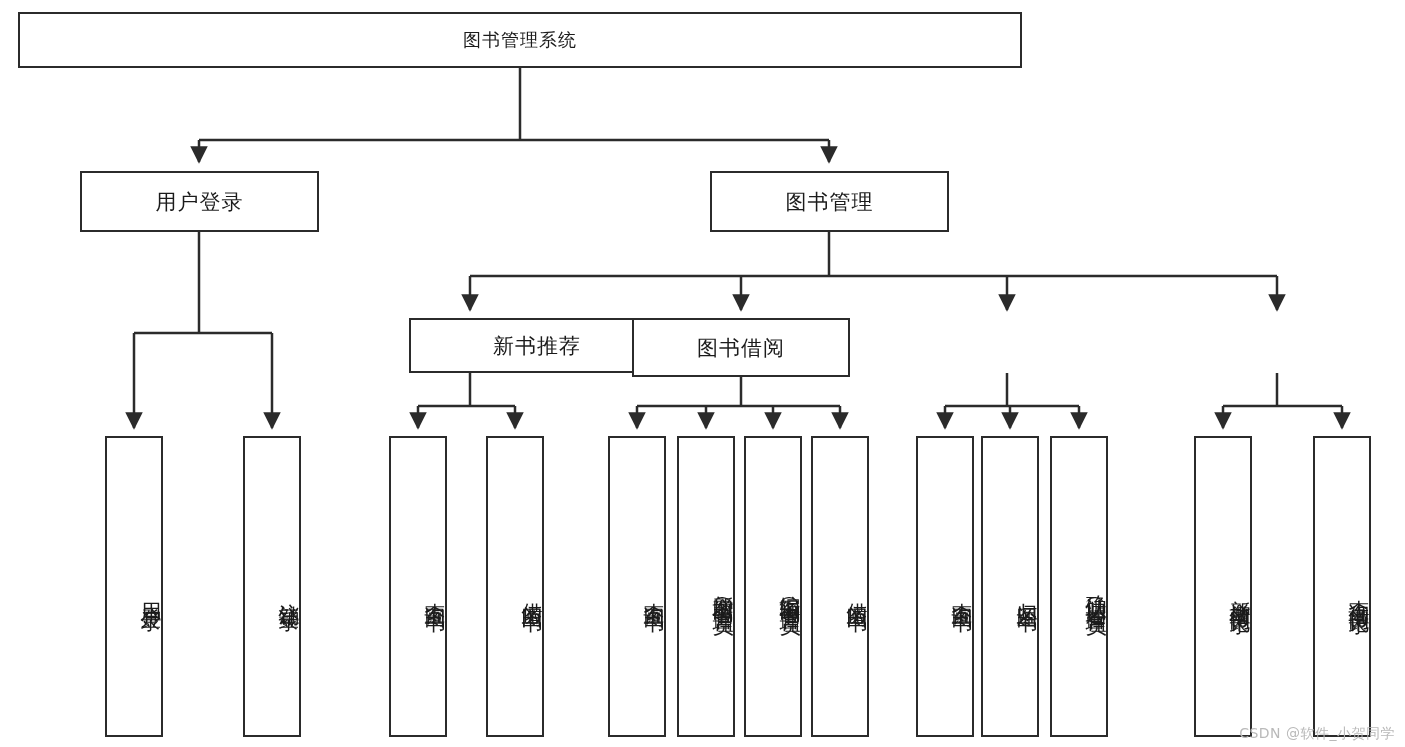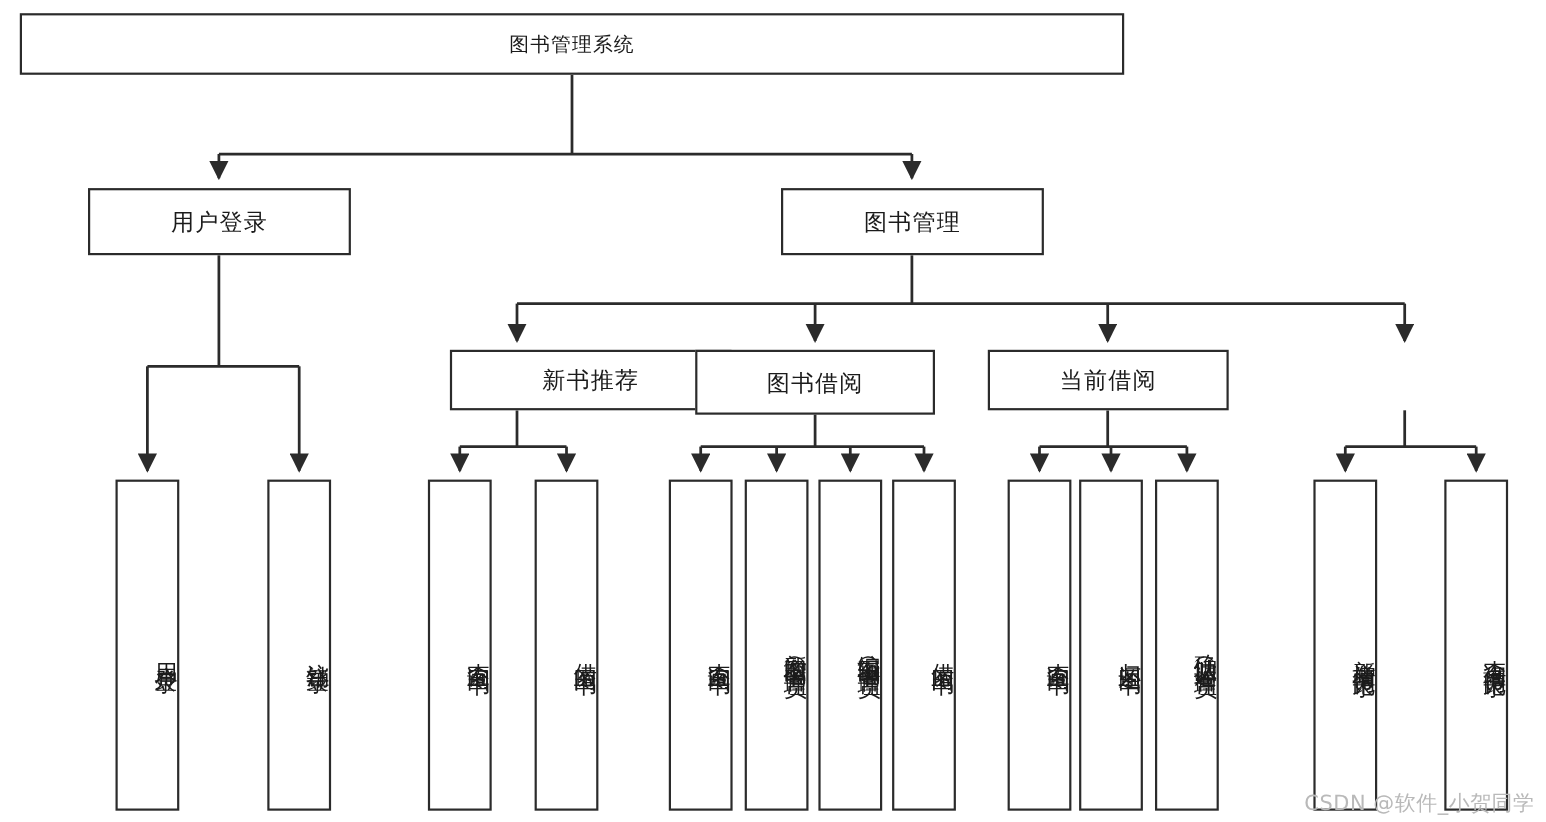--- a/index.html
+++ b/index.html
@@ -56,21 +56,21 @@
     writing-mode: vertical-rl;
     text-orientation: upright;
     display: block;
     line-height: 1.02;
     white-space: nowrap;
   }
   #watermark {
     position: absolute;
     right: 10px;
     bottom: 4px;
-    font-size: 19px;
+    font-size: 14px;
     color: #b9b9b9;
     letter-spacing: 0.5px;
     white-space: nowrap;
     z-index: 5;
   }
 </style>
 </head>
 <body>
 
 <div id="diagram-root">
@@ -135,23 +135,20 @@
   <div class="node horizontal" style="left:710px; top:171px; width:239px; height:61px;">
     <span>图书管理</span>
   </div>
 
   <div class="node horizontal" style="left:381px; top:318px; width:256px; height:55px;margin-left:28px;">
     <span>新书推荐</span>
   </div>
   <div class="node horizontal" style="left:632px; top:318px; width:218px; height:59px;">
     <span>图书借阅</span>
   </div>
-  <div class="node horizontal" style="left:898px; top:318px; width:219px; height:55px;">
-    <span>当前借阅</span>
-  </div>
 
   <div class="node vertical" style="left:105px; top:436px; width:58px; height:301px;">
     <span class="vlabel">用户登录</span>
   </div>
   <div class="node vertical" style="left:243px; top:436px; width:58px; height:301px;">
     <span class="vlabel">注销登录</span>
   </div>
 
   <div class="node vertical" style="left:389px; top:436px; width:58px; height:301px;">
     <span class="vlabel">查询图书</span>

